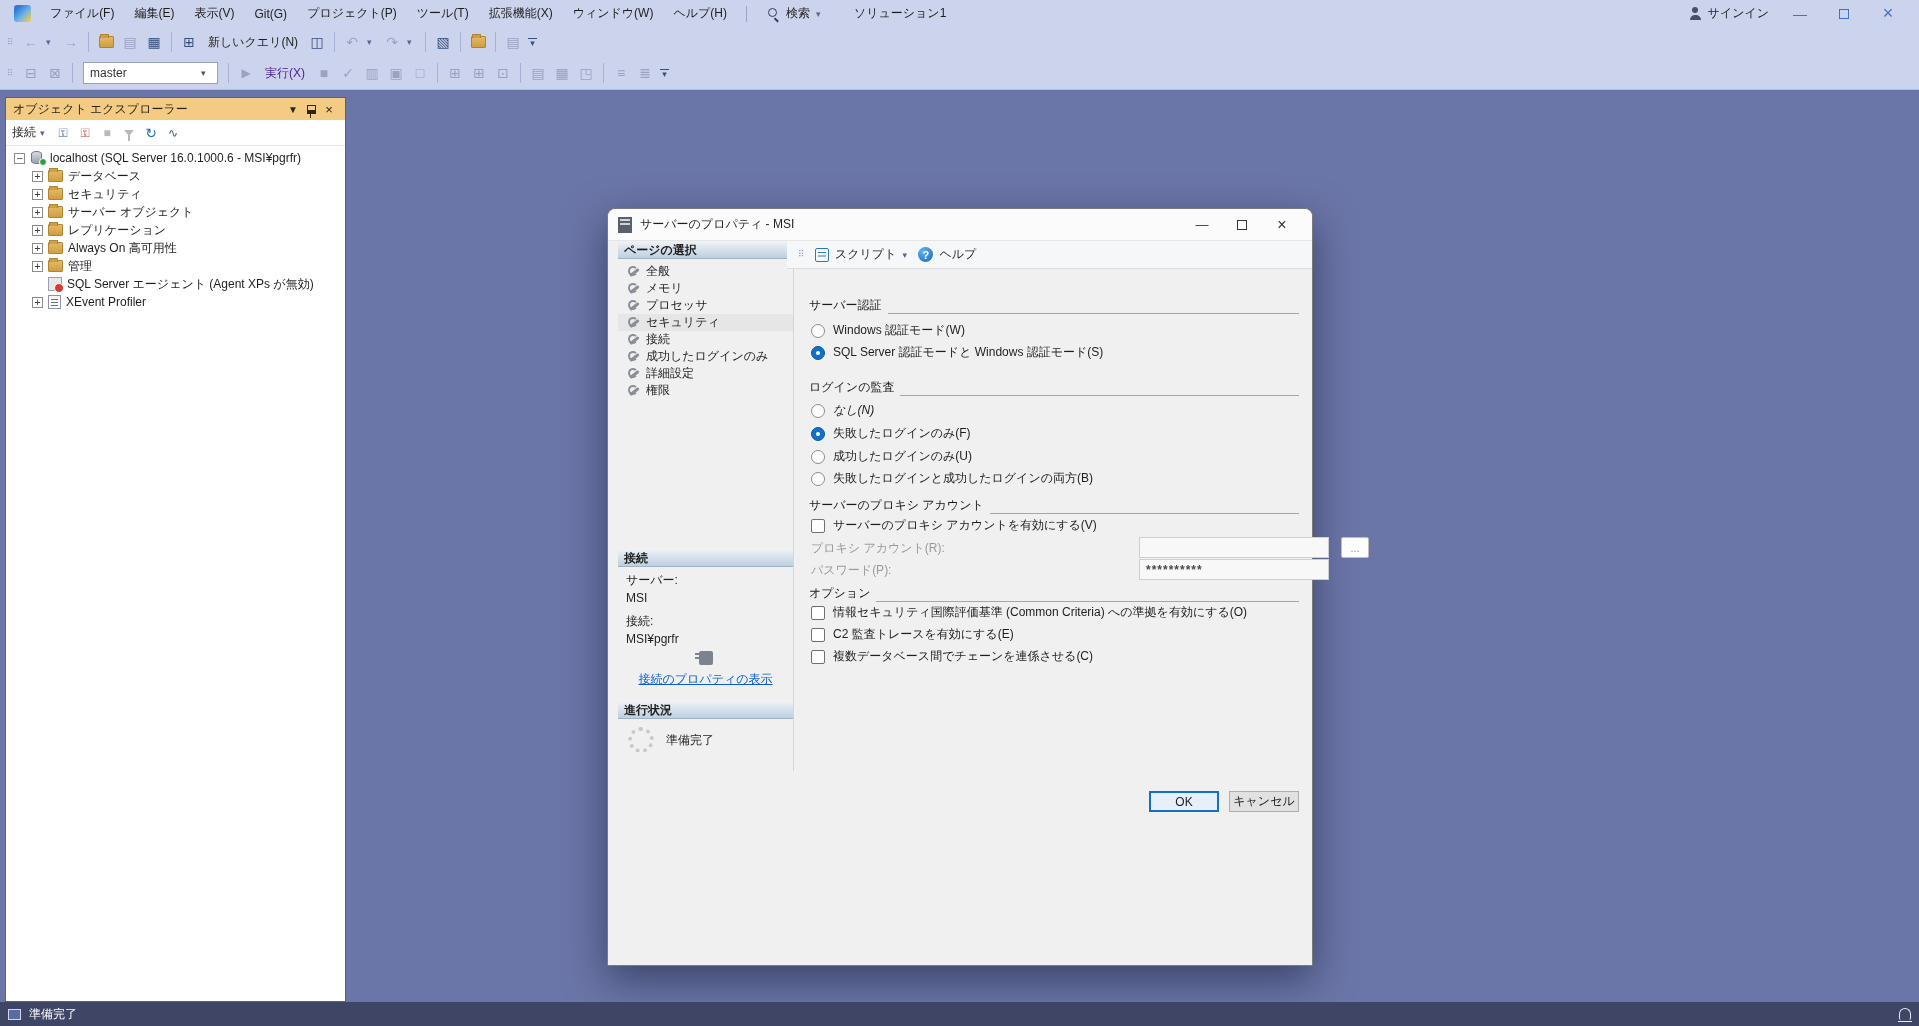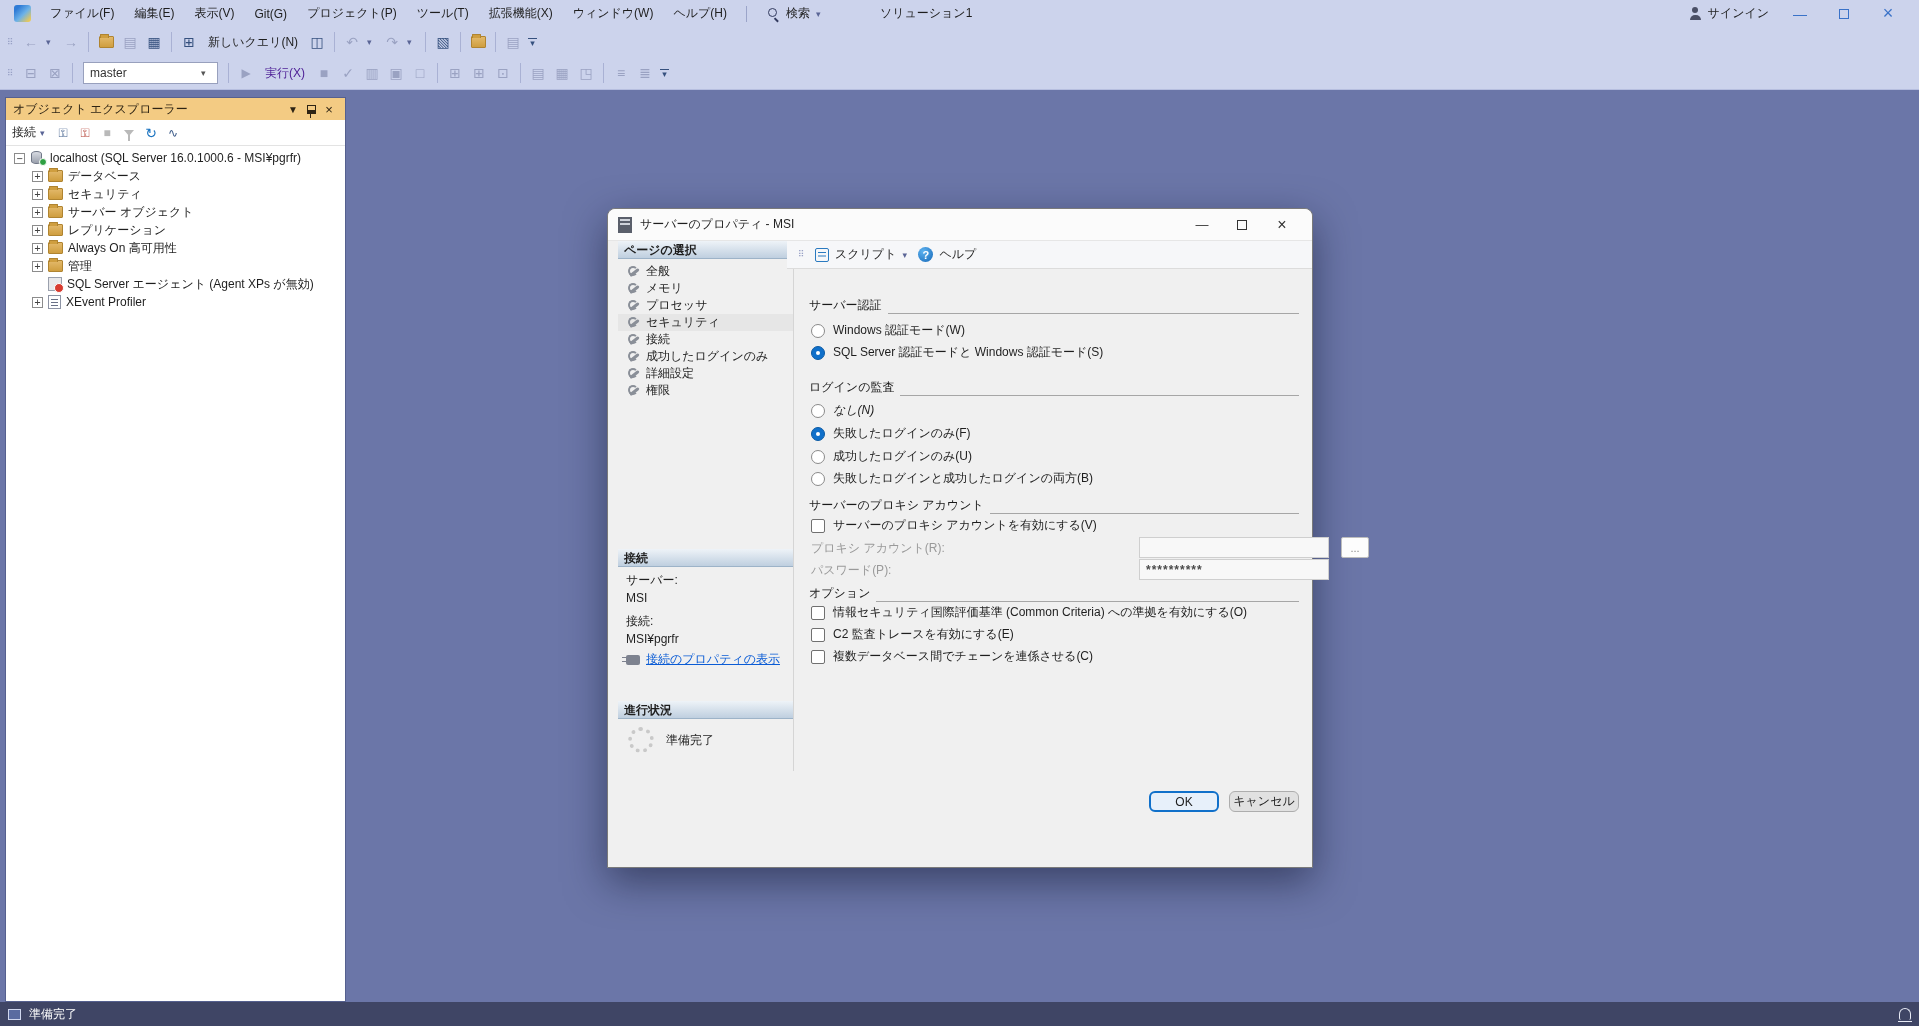--- a/index.html
+++ b/index.html
@@ -12,21 +12,21 @@
   .screen{position:relative;width:1919px;height:1026px;background:var(--desktop);}
 
   
   .menubar{position:absolute;left:0;top:0;width:100%;height:27px;background:var(--toolbar-bg);
     display:flex;align-items:center;padding:0 10px;gap:2px;}
   .menubar .logo{width:17px;height:17px;margin:0 8px 0 4px;border-radius:3px;
     background:linear-gradient(135deg,#2f7bd6 20%,#6db2e8 55%,#e8c85a 90%);}
   .menu-item{padding:4px 9px;border-radius:3px;white-space:nowrap;cursor:default;}
   .mb-sep{width:1px;height:16px;background:#9ba4c9;margin:0 8px;}
   .search-box{display:flex;align-items:center;gap:6px;padding:3px 10px;white-space:nowrap;}
-  .sol-label{margin-left:42px;white-space:nowrap;}
+  .sol-label{margin-left:16px;white-space:nowrap;}
   .mb-spacer{flex:1;}
   .signin{display:flex;align-items:center;gap:6px;padding:3px 8px;white-space:nowrap;}
   .winbtn{width:42px;height:27px;display:flex;align-items:center;justify-content:center;color:#3a72c8;font-size:14px;}
   .restore-glyph{width:10px;height:10px;border:1.5px solid #3a72c8;position:relative;background:var(--toolbar-bg);}
   .restore-glyph::before{content:"";position:absolute;left:2px;top:-4px;width:10px;height:10px;border:1.5px solid #3a72c8;z-index:-1;}
 
   
   .tb{position:absolute;left:0;width:100%;background:var(--toolbar-bg);display:flex;align-items:center;gap:2px;padding:0 4px;}
   .tb1{top:27px;height:30px;}
   .tb2{top:57px;height:33px;border-bottom:1px solid #b6bedf;}
@@ -67,41 +67,41 @@
   .folder::before{content:"";position:absolute;left:0;top:-3px;width:7px;height:3px;background:#cf9e3f;border:1px solid #b08430;border-bottom:none;border-radius:1px 1px 0 0;}
   .servico{width:15px;height:14px;position:relative;flex:0 0 15px;}
   .servico .cyl{position:absolute;left:1px;top:0;width:11px;height:13px;background:linear-gradient(#d8dbe2,#9aa0ad);border:1px solid #707787;border-radius:5px/3px;}
   .servico .dot{position:absolute;right:-2px;bottom:-1px;width:8px;height:8px;border-radius:50%;background:#2ea043;border:1px solid #fff;}
   .agentico{width:14px;height:14px;position:relative;flex:0 0 14px;background:#e8e8ea;border:1px solid #9aa0ad;}
   .agentico::after{content:"";position:absolute;right:-3px;bottom:-3px;width:8px;height:8px;border-radius:50%;background:#d83b2f;border:1px solid #fff;}
   .xevico{width:13px;height:14px;flex:0 0 13px;background:#fff;border:1px solid #8e94a5;position:relative;}
   .xevico::before{content:"";position:absolute;left:2px;top:3px;right:2px;height:1px;background:#6a7187;box-shadow:0 3px 0 #6a7187,0 6px 0 #6a7187;}
 
   
-  .dialog{position:absolute;left:607px;top:208px;width:706px;height:660px;background:#f0f0f0;
+  .dialog{position:absolute;left:607px;top:208px;width:706px;height:758px;background:#f0f0f0;
     border:1px solid #7a7a7a;border-radius:8px 8px 0 0;box-shadow:0 14px 40px rgba(10,15,40,.5);}
   .dlg-title{height:32px;background:#fbfbfb;border-radius:8px 8px 0 0;display:flex;align-items:center;
     padding:0 10px;border-bottom:1px solid #e6e6e6;}
   .dlg-title .ticon{width:14px;height:16px;background:#5a5f6b;margin-right:8px;position:relative;}
   .dlg-title .ticon::after{content:"";position:absolute;left:2px;top:2px;right:2px;height:2px;background:#cfd3da;box-shadow:0 4px 0 #cfd3da;}
   .dlg-title .sp{flex:1;}
   .dlg-wbtn{width:40px;height:30px;display:flex;align-items:center;justify-content:center;color:#333;font-size:13px;}
   .dlg-restore{width:10px;height:10px;border:1px solid #333;}
 
   .pane-header{background:linear-gradient(#eef3f8,#bfcfdf);border-bottom:1px solid #9db3c8;
     font-weight:bold;padding:2px 6px;height:18px;line-height:14px;}
   .left-col{position:absolute;left:2px;top:32px;width:176px;height:530px;background:#f0f0f0;border-right:1px solid #d5d5d5;margin-left:8px;}
   .page-item{height:17px;display:flex;align-items:center;gap:6px;padding-left:10px;white-space:nowrap;}
   .page-item.selected{background:#e6e6e6;}
   .wrench{width:12px;height:12px;flex:0 0 12px;position:relative;}
   .wrench::before{content:"";position:absolute;left:1px;top:5px;width:11px;height:3px;background:#8a8f98;transform:rotate(-38deg);border-radius:2px;}
   .wrench::after{content:"";position:absolute;left:0;top:0;width:6px;height:6px;border:2px solid #8a8f98;border-radius:50%;border-right-color:transparent;}
   .conn-block{position:absolute;left:0;width:100%;}
   .conn-line{padding:1px 8px;white-space:nowrap;}
-  .conn-link-row{display:flex;align-items:center;gap:6px;padding:4px 8px;}
+  .conn-link-row{display:flex;align-items:center;gap:6px;padding:4px 8px;flex-direction:column;}
   .plugico{width:14px;height:10px;position:relative;flex:0 0 14px;background:#7d828f;border-radius:2px;}
   .plugico::before{content:"";position:absolute;left:-4px;top:2px;width:4px;height:1.5px;background:#7d828f;box-shadow:0 4px 0 #7d828f;}
   a.link{color:var(--link);text-decoration:underline;white-space:nowrap;}
   .prog-row{display:flex;align-items:center;gap:12px;padding:8px 10px;}
   .spinner{width:26px;height:26px;border:4px dotted #c9c9c9;border-radius:50%;}
 
   .right-pane{position:absolute;left:179px;top:32px;right:0;height:530px;}
   .script-bar{height:28px;display:flex;align-items:center;gap:6px;padding:0 8px;background:#f6f7f9;border-bottom:1px solid #dcdcdc;}
   .scripticon{width:14px;height:14px;border:1.5px solid #2a7ac0;border-radius:2px;position:relative;}
   .scripticon::after{content:"";position:absolute;left:2px;top:3px;right:2px;height:1.5px;background:#2a7ac0;box-shadow:0 3.5px 0 #2a7ac0;}
@@ -115,21 +115,21 @@
   .radio{width:14px;height:14px;border-radius:50%;border:1px solid #8a8a8a;background:#fff;flex:0 0 14px;}
   .radio.on{background:var(--accent);border-color:#0c5ba5;position:relative;}
   .radio.on::after{content:"";position:absolute;left:4px;top:4px;width:4px;height:4px;border-radius:50%;background:#fff;}
   .check{width:14px;height:14px;border:1px solid #707070;border-radius:2px;background:#fff;flex:0 0 14px;}
   .dis-label{color:#9a9a9a;}
   .tfield{height:21px;border:1px solid #cfcfcf;background:#f8f8f8;position:absolute;}
   .tfield.pw{color:#4a4a4a;letter-spacing:1px;padding:3px 6px;font-weight:bold;}
   .browse-btn{position:absolute;width:28px;height:21px;border:1px solid #bdbdbd;background:#fdfdfd;color:#8a8a8a;
     display:flex;align-items:center;justify-content:center;font-size:11px;border-radius:2px;}
   .btn-row{position:absolute;left:0;right:13px;top:582px;display:flex;justify-content:flex-end;gap:10px;}
-  .btn{min-width:70px;height:21px;background:#e1e1e1;border:1px solid #adadad;border-radius:6px;
+  .btn{min-width:70px;height:21px;background:#e1e1e1;border:1px solid #adadad;border-radius:0;
     display:flex;align-items:center;justify-content:center;}
   .btn.primary{border:2px solid var(--accent);background:#e7f0fa;}
 
   
   .statusbar{position:absolute;left:0;bottom:0;width:100%;height:24px;background:var(--status-bar);
     display:flex;align-items:center;color:#fff;padding:0 8px;gap:8px;}
   .sb-icon{width:13px;height:11px;border:1.5px solid #cfd6ee;background:#5a6ba0;}
   .sb-spacer{flex:1;}
   .bell{width:12px;height:12px;border:1.5px solid #e8ebf5;border-radius:6px 6px 2px 2px;border-bottom:none;position:relative;}
   .bell::after{content:"";position:absolute;left:-2px;bottom:-2px;width:14px;height:1.5px;background:#e8ebf5;}

